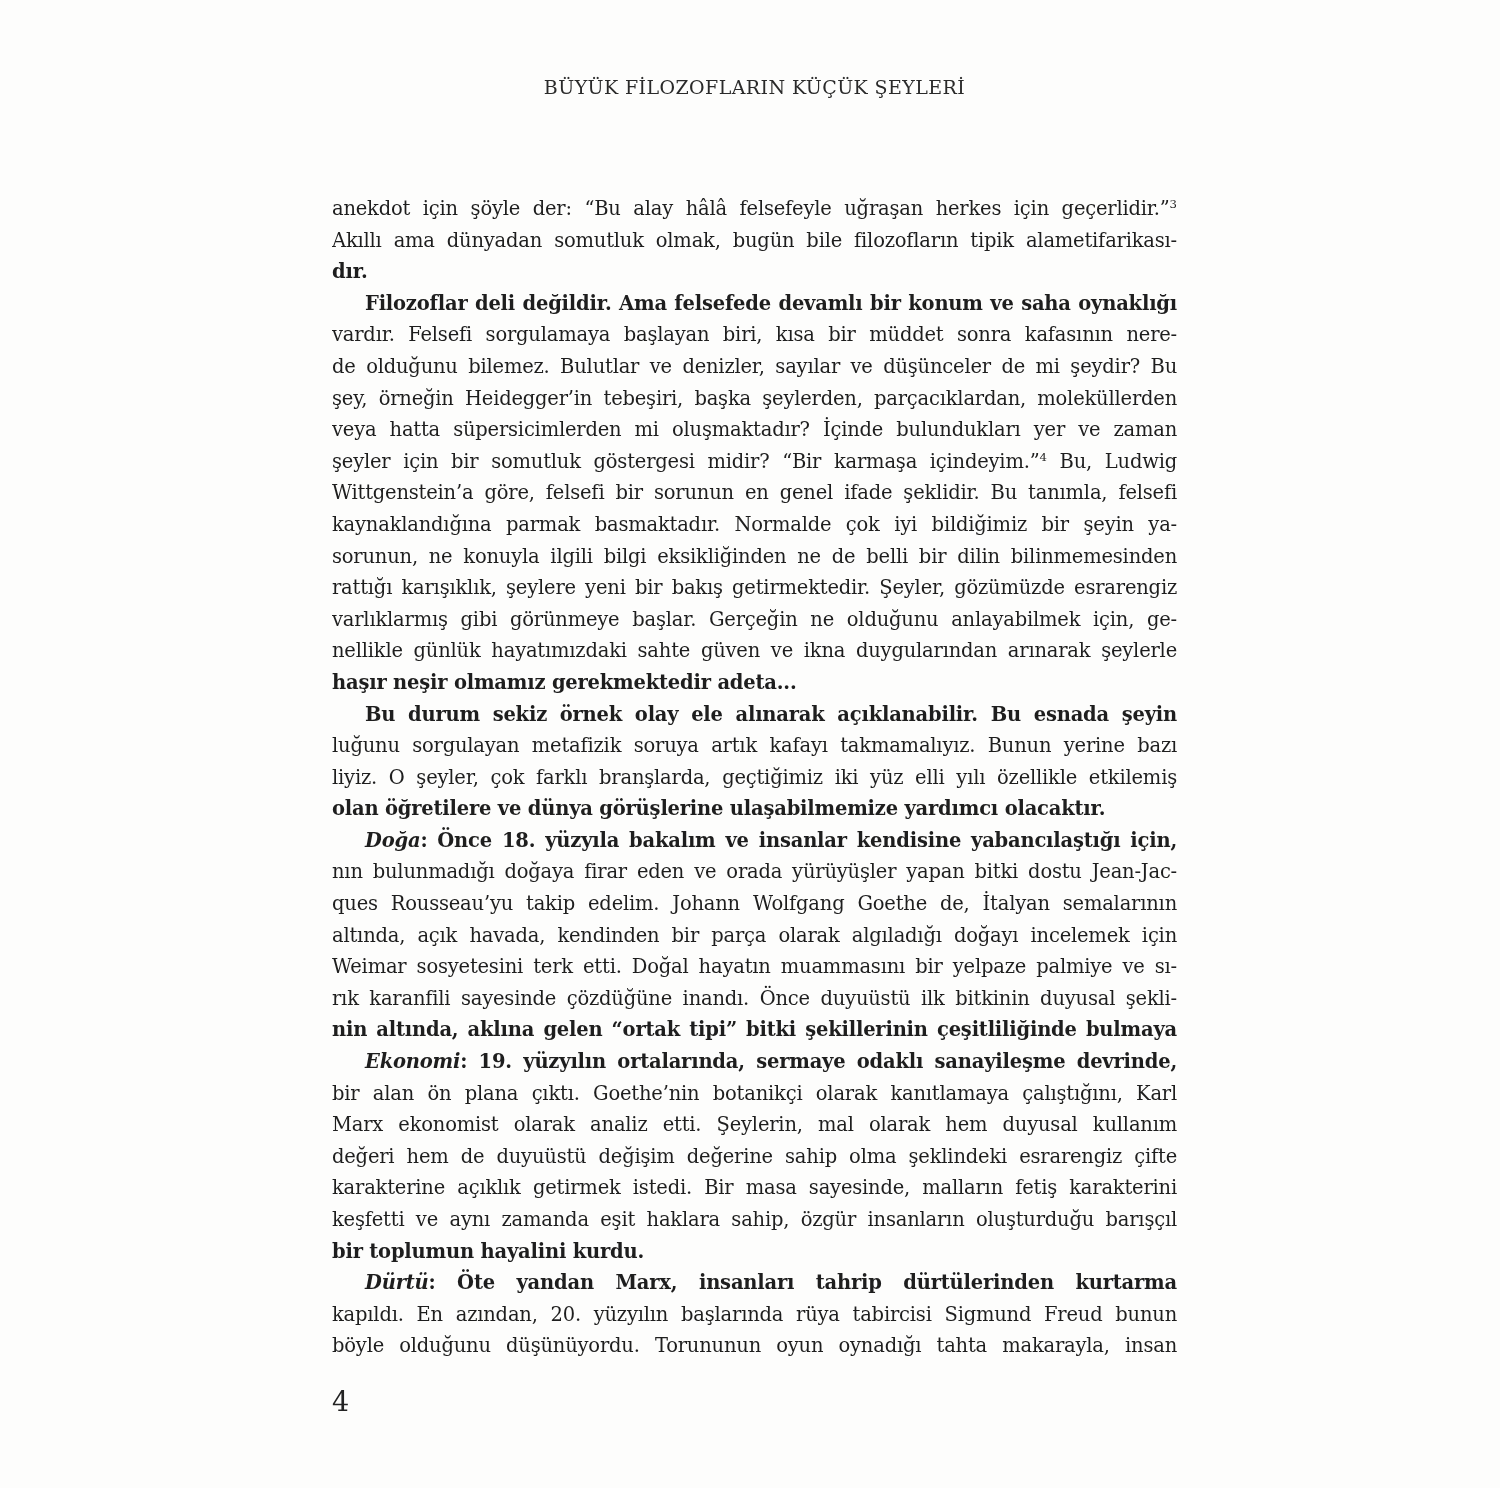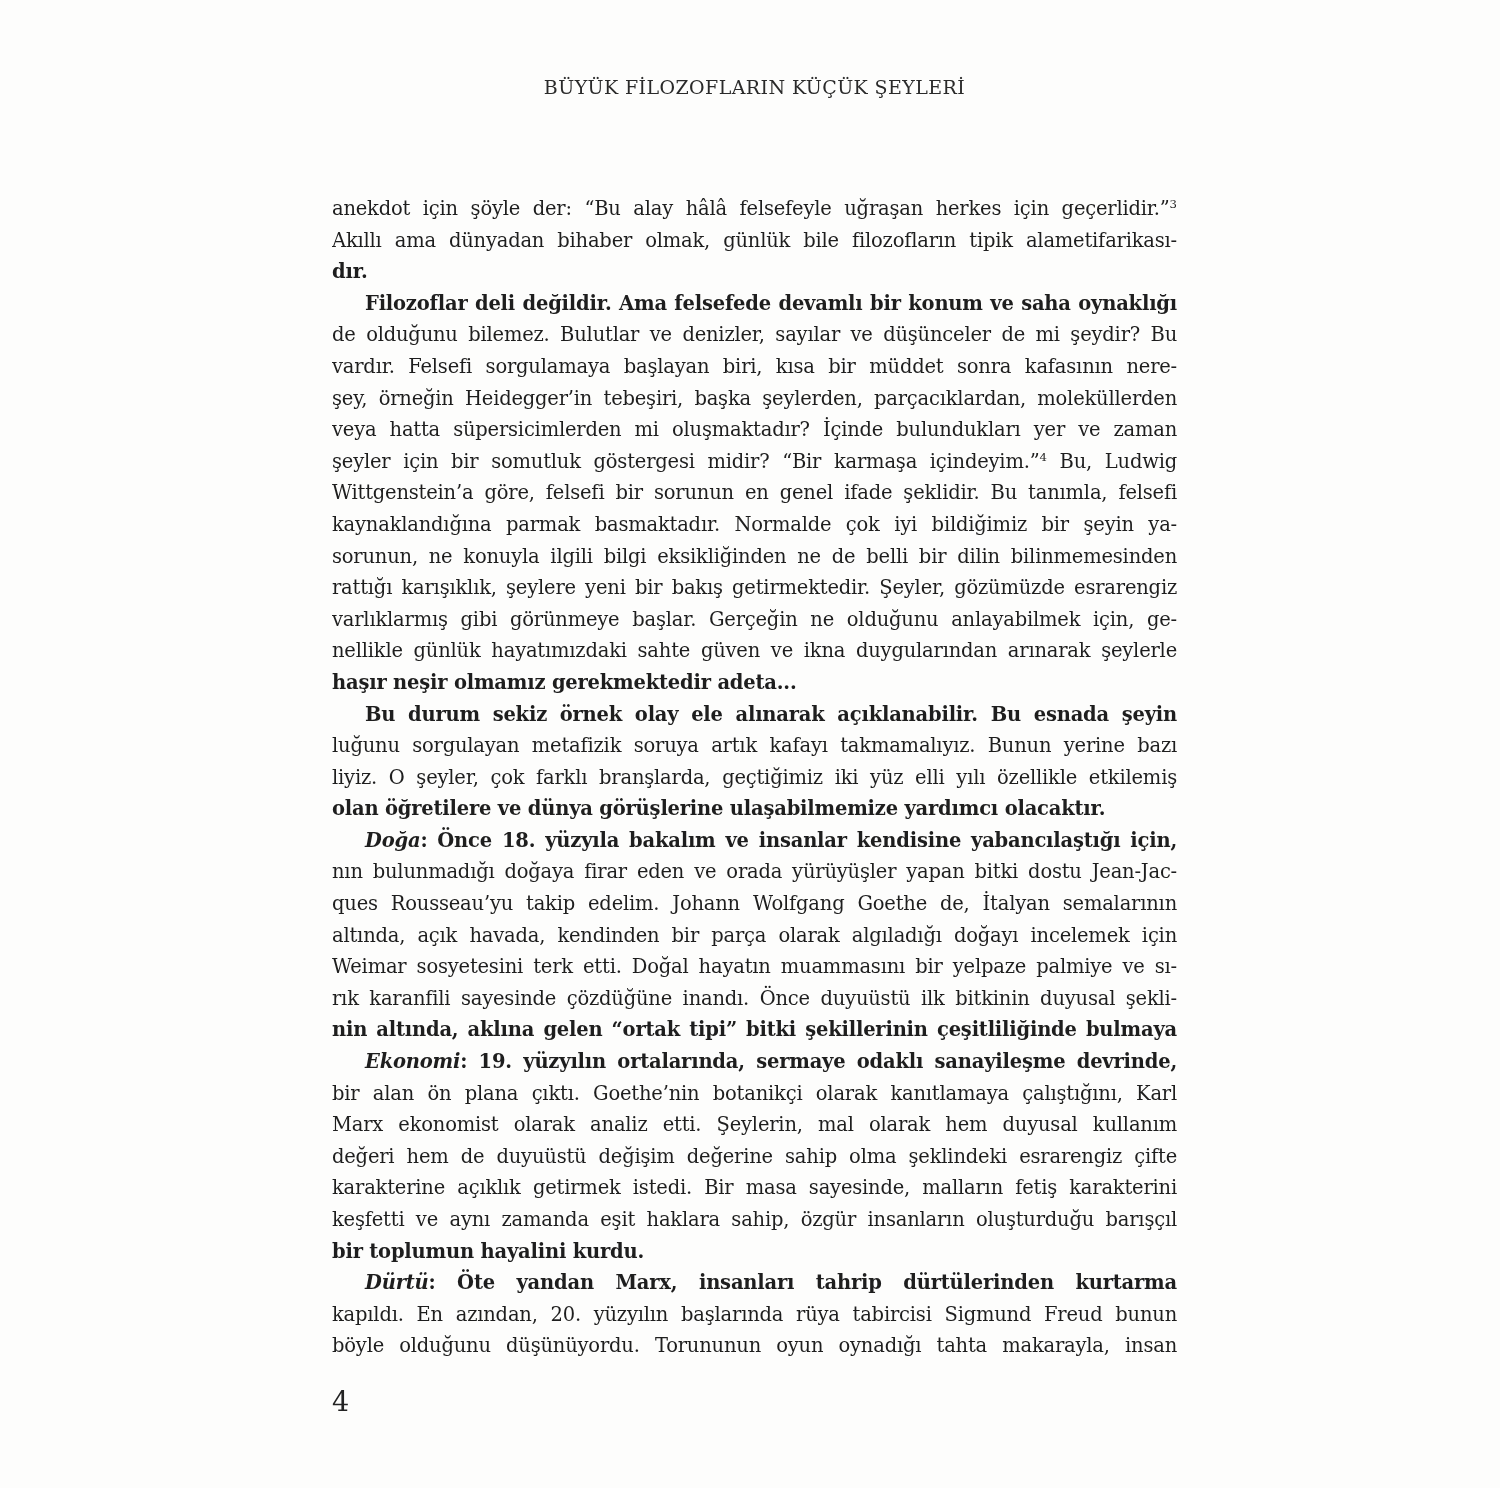--- a/index.html
+++ b/index.html
@@ -60,25 +60,25 @@
   }
 </style>
 </head>
 <body>
 
 <div class="page">
   <div class="running-header">BÜYÜK FİLOZOFLARIN KÜÇÜK ŞEYLERİ</div>
 
   <div class="text-body">
       <div class="line"><span>anekdot için şöyle der: “Bu alay hâlâ felsefeyle uğraşan herkes için geçerlidir.”</span><span class="sup">3</span></div>
-      <div class="line"><span>Akıllı ama dünyadan bihaber olmak, günlük bile filozofların tipik alametifarikası-</span></div>
+      <div class="line"><span>Akıllı ama dünyadan somutluk olmak, bugün bile filozofların tipik alametifarikası-</span></div>
       <div class="line end"><span>dır.</span></div>
       <div class="line indent"><span>Filozoflar deli değildir. Ama felsefede devamlı bir konum ve saha oynaklığı</span></div>
+      <div class="line"><span>vardır. Felsefi sorgulamaya başlayan biri, kısa bir müddet sonra kafasının nere-</span></div>
       <div class="line"><span>de olduğunu bilemez. Bulutlar ve denizler, sayılar ve düşünceler de mi şeydir? Bu</span></div>
-      <div class="line"><span>vardır. Felsefi sorgulamaya başlayan biri, kısa bir müddet sonra kafasının nere-</span></div>
       <div class="line"><span>şey, örneğin Heidegger’in tebeşiri, başka şeylerden, parçacıklardan, moleküllerden</span></div>
       <div class="line"><span>veya hatta süpersicimlerden mi oluşmaktadır? İçinde bulundukları yer ve zaman</span></div>
       <div class="line"><span>şeyler için bir somutluk göstergesi midir? “Bir karmaşa içindeyim.”</span><span class="sup">4</span><span> Bu, Ludwig</span></div>
       <div class="line"><span>Wittgenstein’a göre, felsefi bir sorunun en genel ifade şeklidir. Bu tanımla, felsefi</span></div>
       <div class="line"><span>kaynaklandığına parmak basmaktadır. Normalde çok iyi bildiğimiz bir şeyin ya-</span></div>
       <div class="line"><span>sorunun, ne konuyla ilgili bilgi eksikliğinden ne de belli bir dilin bilinmemesinden</span></div>
       <div class="line"><span>rattığı karışıklık, şeylere yeni bir bakış getirmektedir. Şeyler, gözümüzde esrarengiz</span></div>
       <div class="line"><span>varlıklarmış gibi görünmeye başlar. Gerçeğin ne olduğunu anlayabilmek için, ge-</span></div>
       <div class="line"><span>nellikle günlük hayatımızdaki sahte güven ve ikna duygularından arınarak şeylerle</span></div>
       <div class="line end"><span>haşır neşir olmamız gerekmektedir adeta...</span></div>

